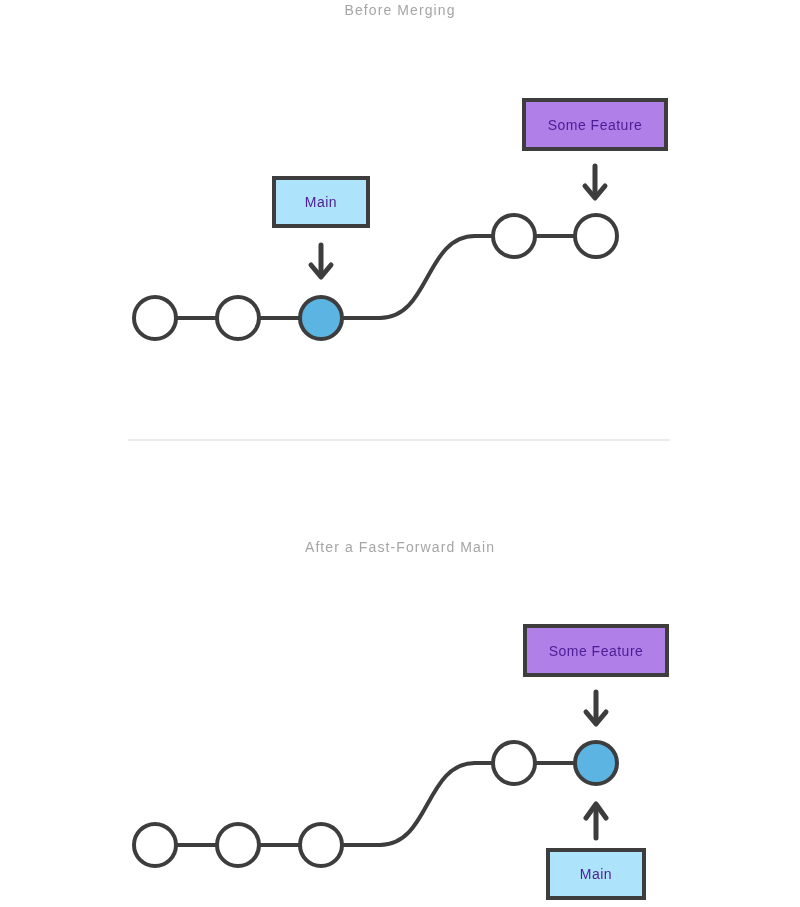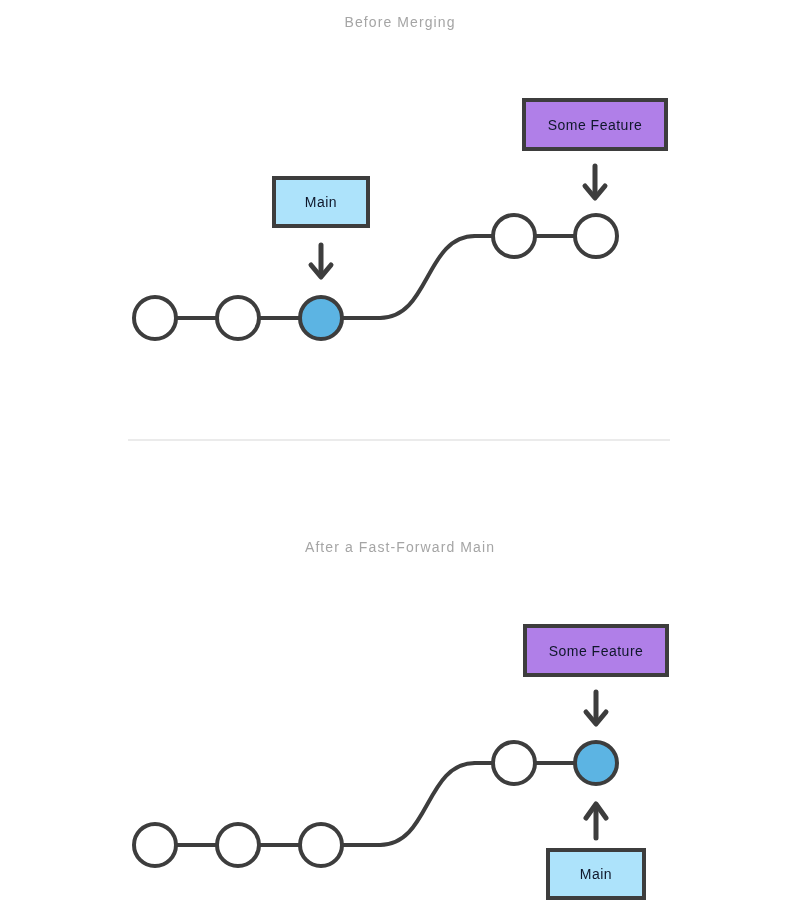--- a/index.html
+++ b/index.html
@@ -19,21 +19,21 @@
   .diagram-title {
     position: absolute;
     width: 100%;
     text-align: center;
     color: #a5a5a5;
     font-size: 14px;
     letter-spacing: 1.1px;
     font-family: "Liberation Sans", sans-serif;
     white-space: nowrap;
   }
-  #title-before { top: 14px; left: 0; }
+  #title-before { top: 2px; left: 0; }
   #title-after  { top: 539px; left: 0; }
 
   .svg-layer {
     position: absolute;
     top: 0; left: 0;
     width: 800px;
     height: 907px;
   }
 
   .branch-line {
@@ -59,21 +59,21 @@
     stroke-width: 1.6;
   }
 
   .label-box {
     position: absolute;
     border: 4px solid #3d3d3d;
     display: flex;
     align-items: center;
     justify-content: center;
     font-size: 14px;
-    color: #0f172a;
+    color: #4c1d95;
     letter-spacing: 0.5px;
     font-family: "Liberation Sans", sans-serif;
     white-space: nowrap;
   }
   #box-feature-1 { left: 522px; top: 98px;  width: 146px; height: 53px; }
   #box-main-1    { left: 272px; top: 176px; width: 98px;  height: 52px; }
   #box-feature-2 { left: 523px; top: 624px; width: 146px; height: 53px; }
   #box-main-2    { left: 546px; top: 848px; width: 100px; height: 52px; }
 </style>
 </head>

